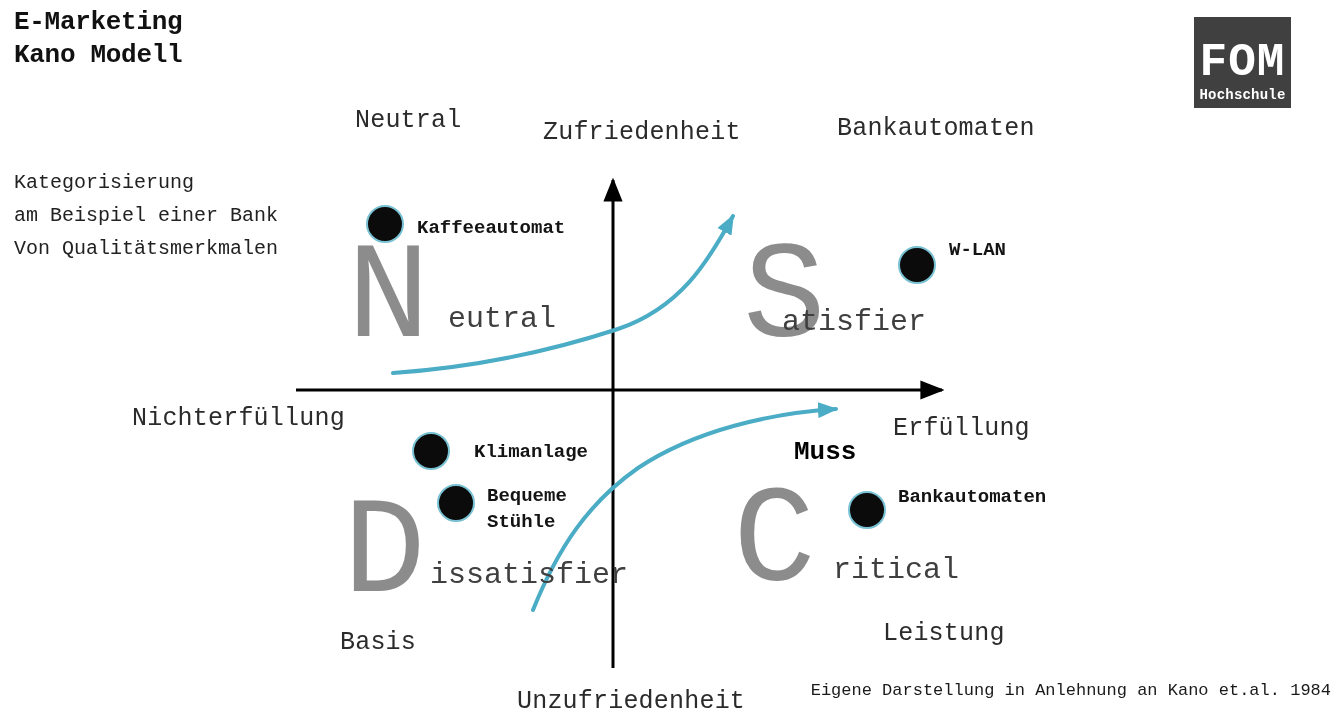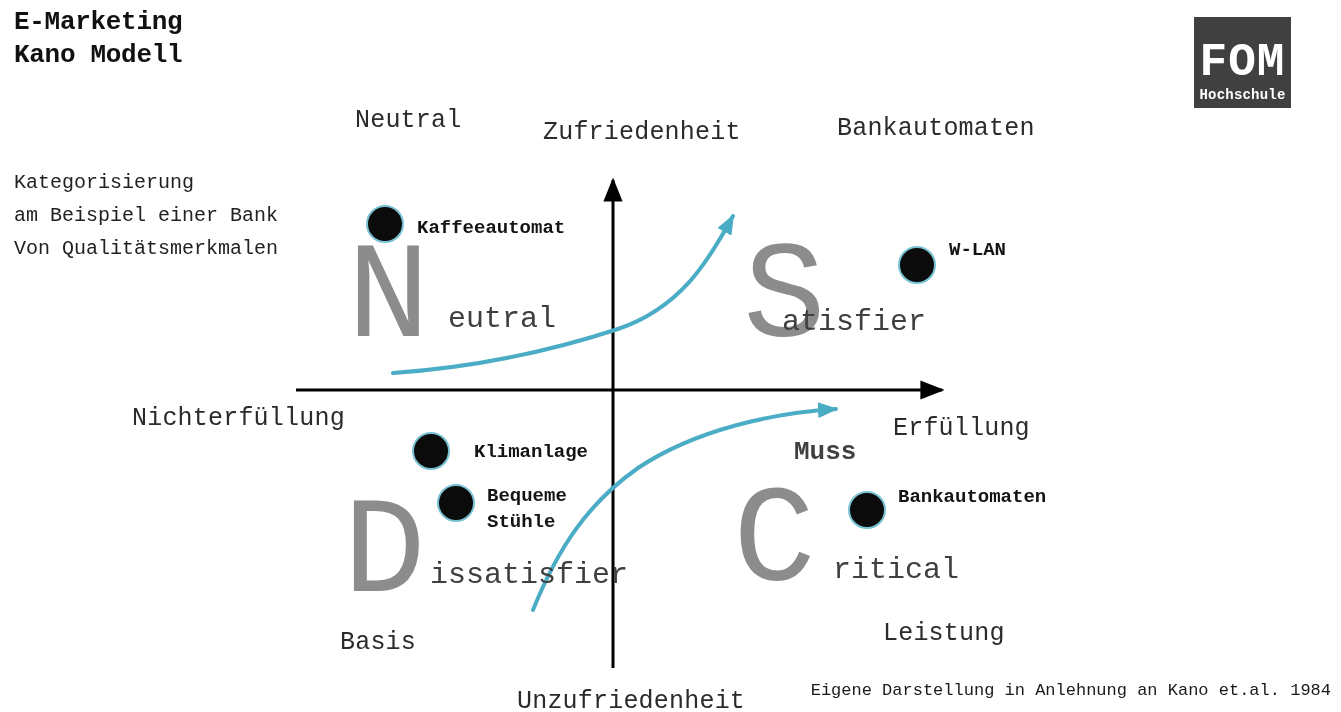--- a/index.html
+++ b/index.html
@@ -28,21 +28,21 @@
 
   
   .lbl {
     font-size: 25px; font-weight: 300; color: #2b2b2b; letter-spacing: 0.2px;
   }
 
   
   .anno {
     font-size: 19px; font-weight: 600; color: #141414; line-height: 26px;
   }
-  .anno-bold { font-size: 26px; font-weight: 700; color: #404040; }
+  .anno-bold { font-size: 26px; font-weight: 700; color: #000000; }
 
   
   .big-letter {
     font-size: 138px; font-weight: 300; line-height: 1;
     color: #8c8c8c;
   }
   .suffix {
     font-size: 30px; font-weight: 300; color: #3f3f3f;
   }
 

